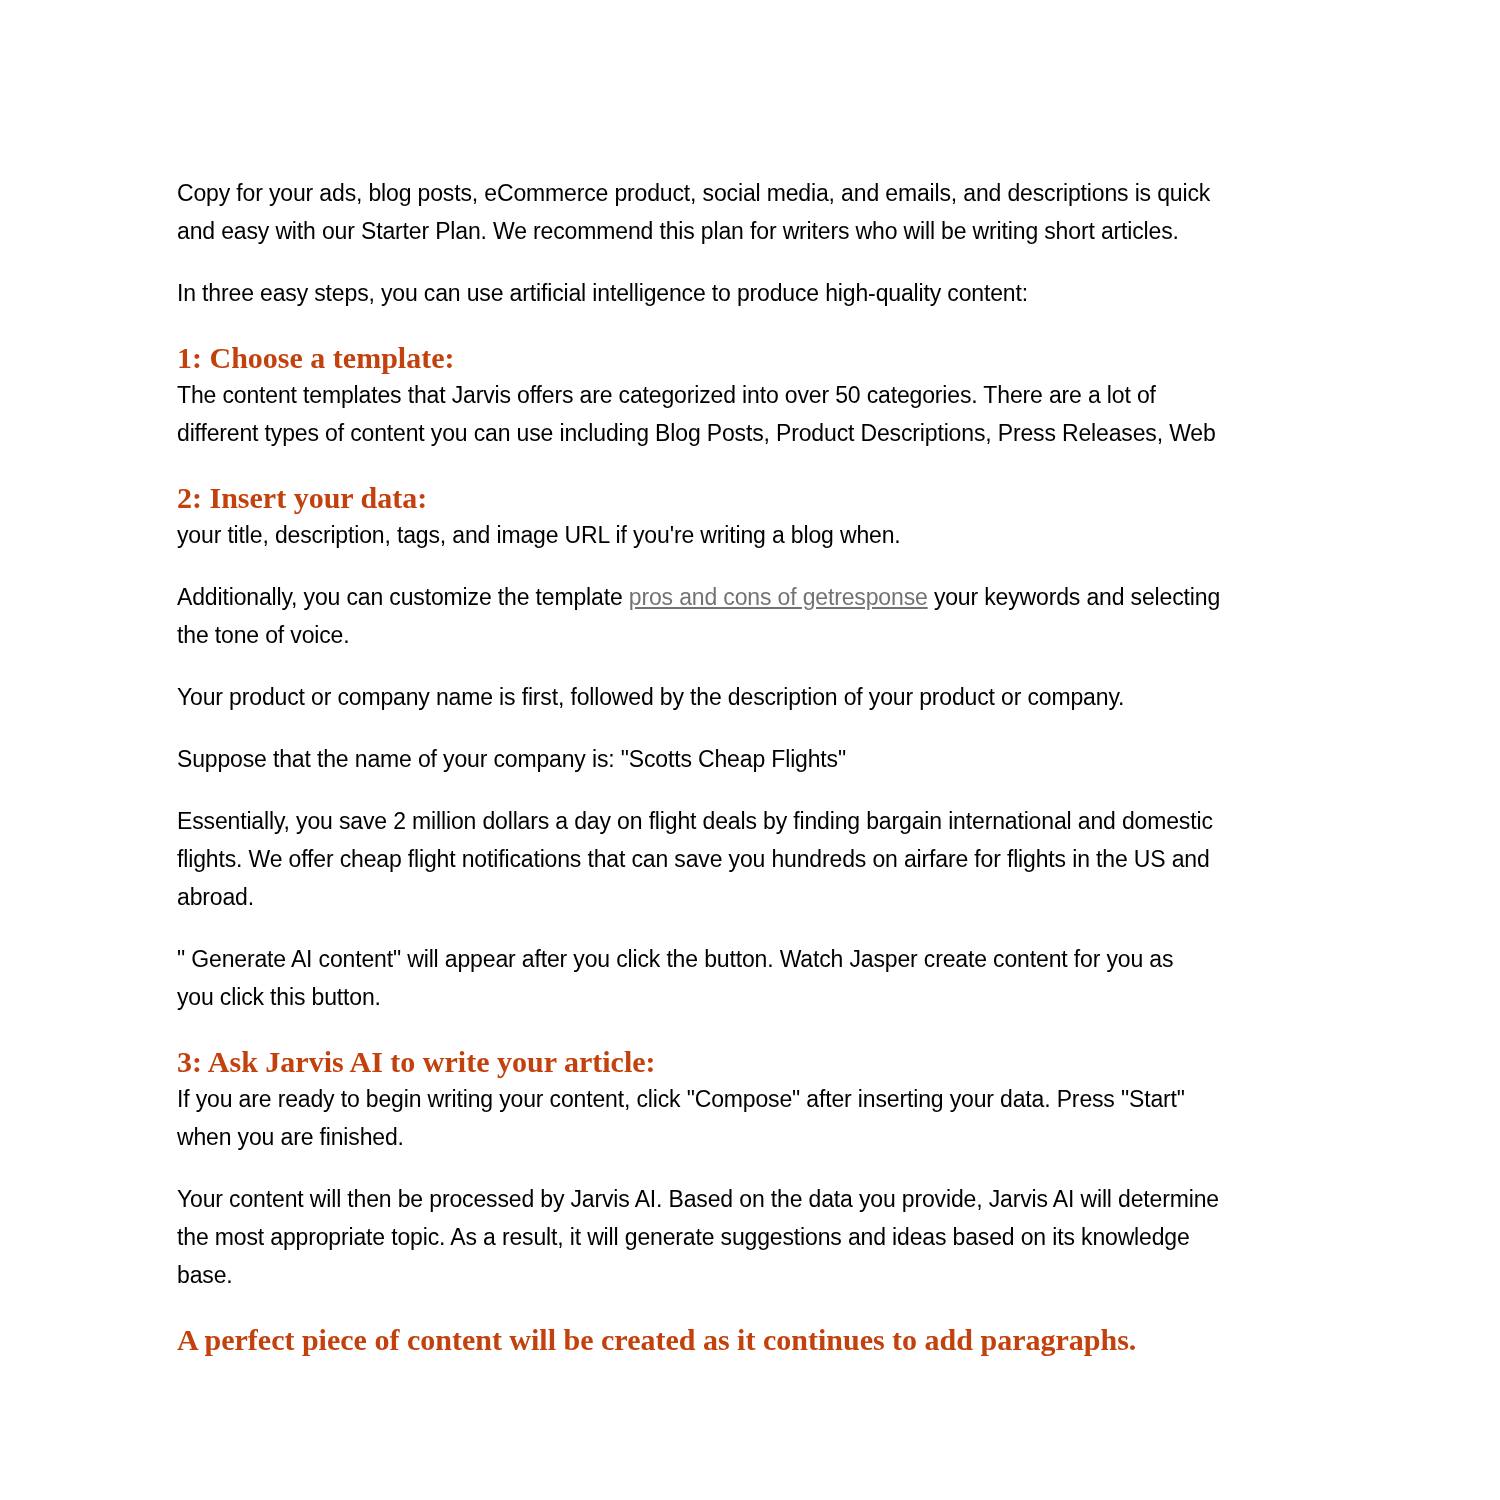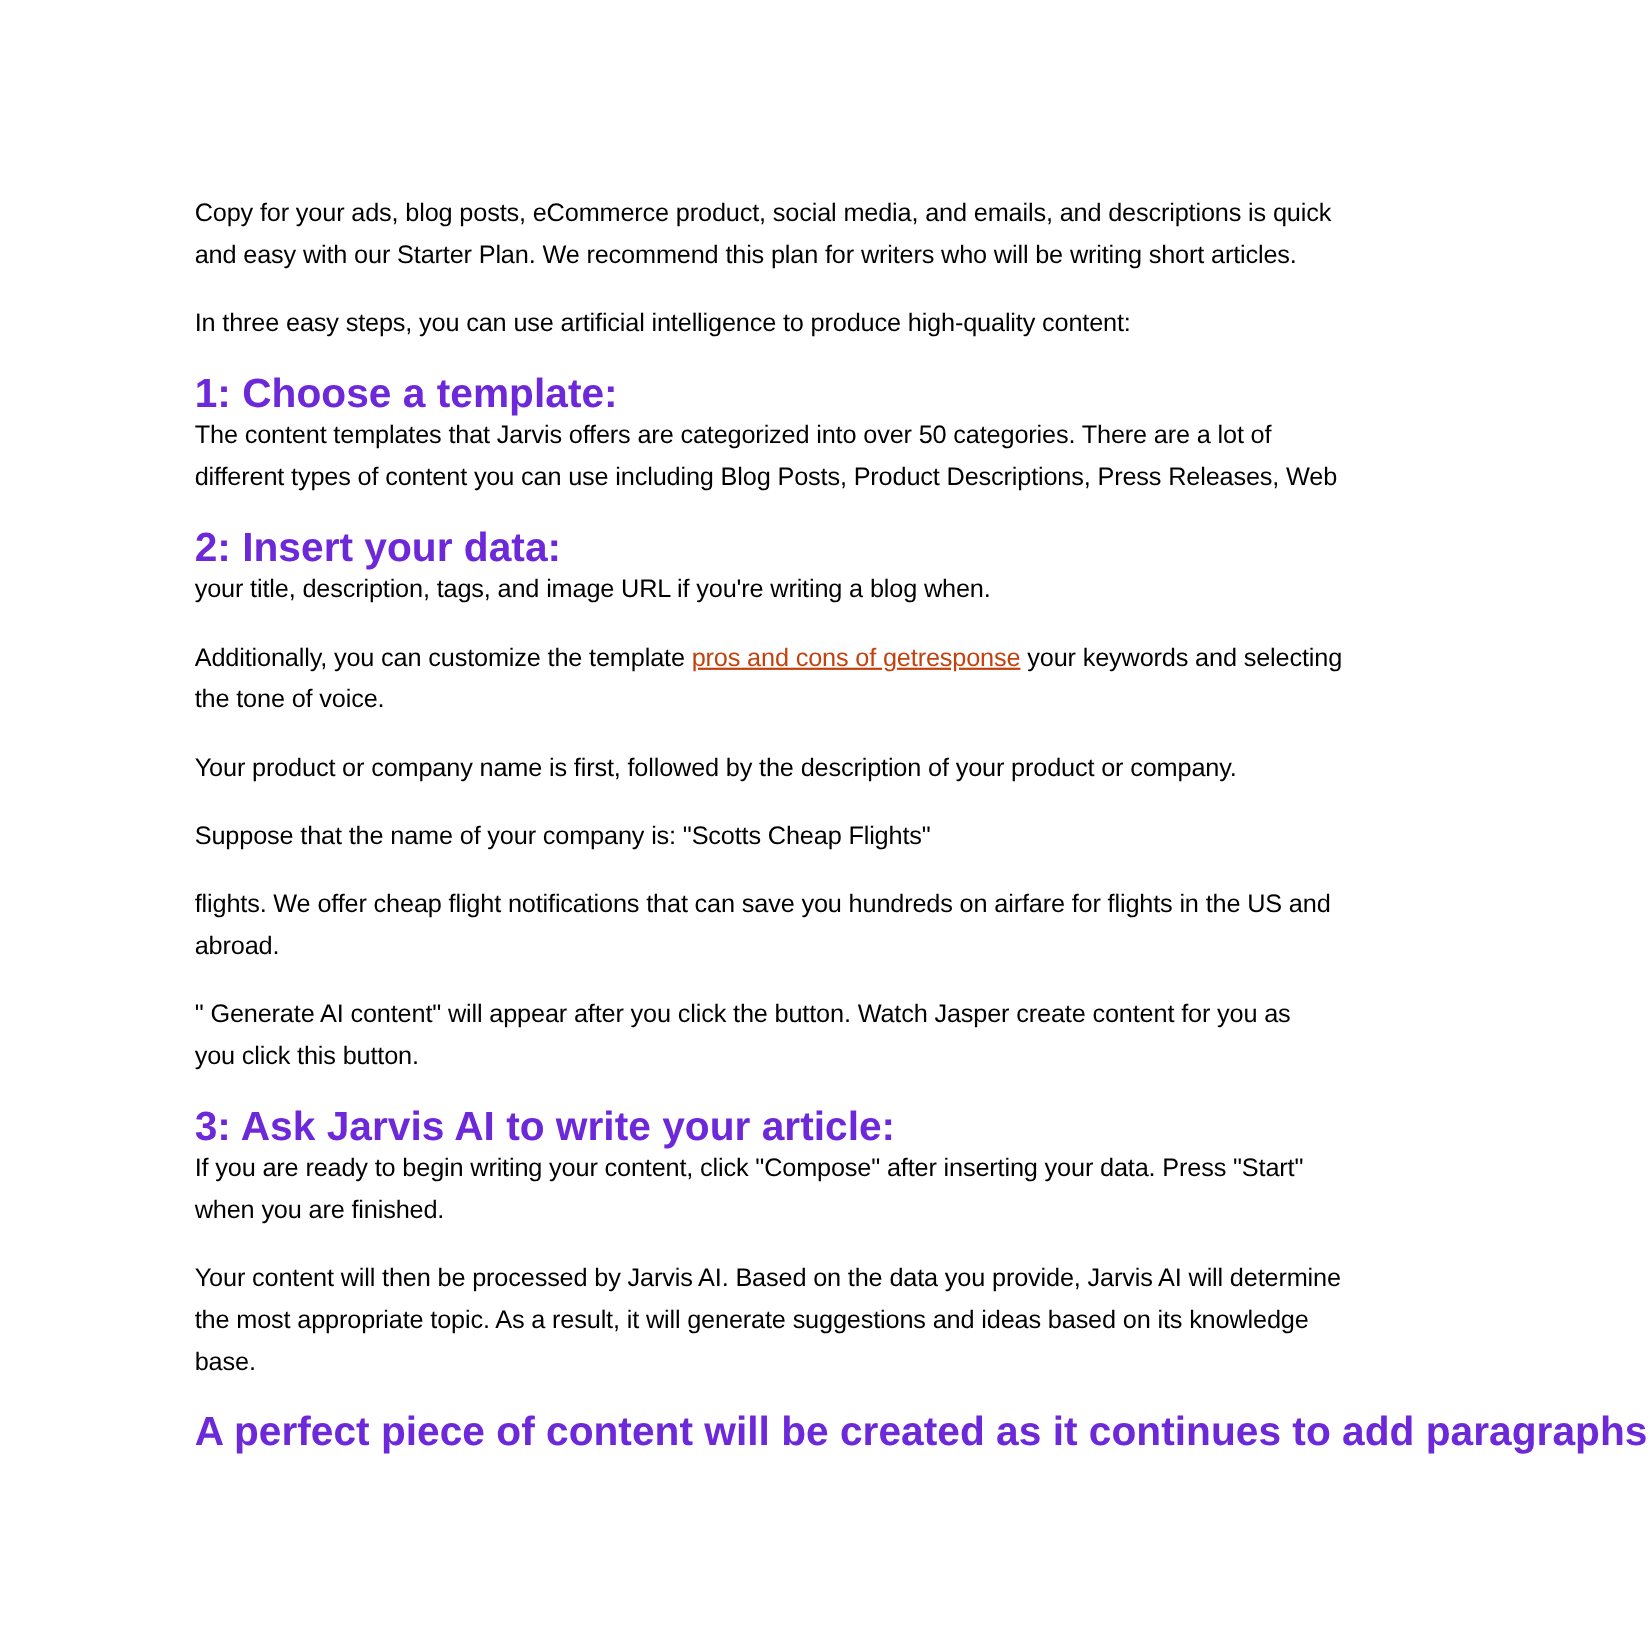--- a/index.html
+++ b/index.html
@@ -23,30 +23,30 @@
       font-size: 23px;
       line-height: 38px;
     }
     .para {
       margin: 0 0 24px 0;
       white-space: nowrap;
       letter-spacing: -0.15px;
     }
     .heading {
       margin: 0;
-      font-family: Liberation Sans, sans-serif;
+      font-family: Liberation Serif, serif;
       font-weight: bold;
-      font-size: 37px;
+      font-size: 30px;
       line-height: 44px;
-      color: #6d28d9;
+      color: #c2410c;
       white-space: nowrap;
     }
     .heading + .para { margin-top: -4px; }
     .link {
-      color: #c2410c;
+      color: #737373;
       text-decoration: underline;
       cursor: pointer;
     }
     .line { display: block; }
   </style>
 </head>
 <body>
 
 <div class="page">
 
@@ -80,20 +80,21 @@
 
   <p class="para">
     <span class="line">Your product or company name is first, followed by the description of your product or company.</span>
   </p>
 
   <p class="para">
     <span class="line">Suppose that the name of your company is: "Scotts Cheap Flights"</span>
   </p>
 
   <p class="para">
+    <span class="line">Essentially, you save 2 million dollars a day on flight deals by finding bargain international and domestic</span>
     <span class="line">flights. We offer cheap flight notifications that can save you hundreds on airfare for flights in the US and</span>
     <span class="line">abroad.</span>
   </p>
 
   <p class="para">
     <span class="line">" Generate AI content" will appear after you click the button. Watch Jasper create content for you as</span>
     <span class="line">you click this button.</span>
   </p>
 
   <h2 class="heading">3: Ask Jarvis AI to write your article:</h2>

